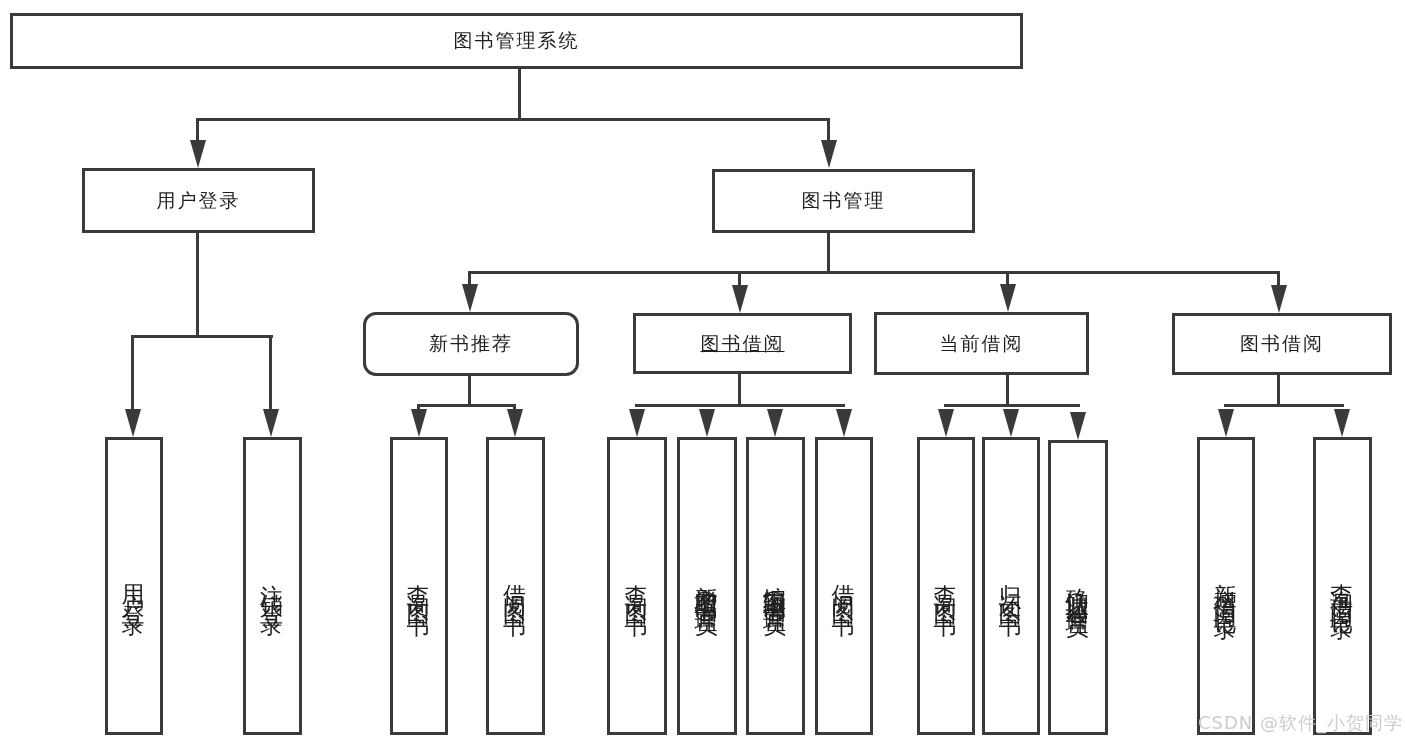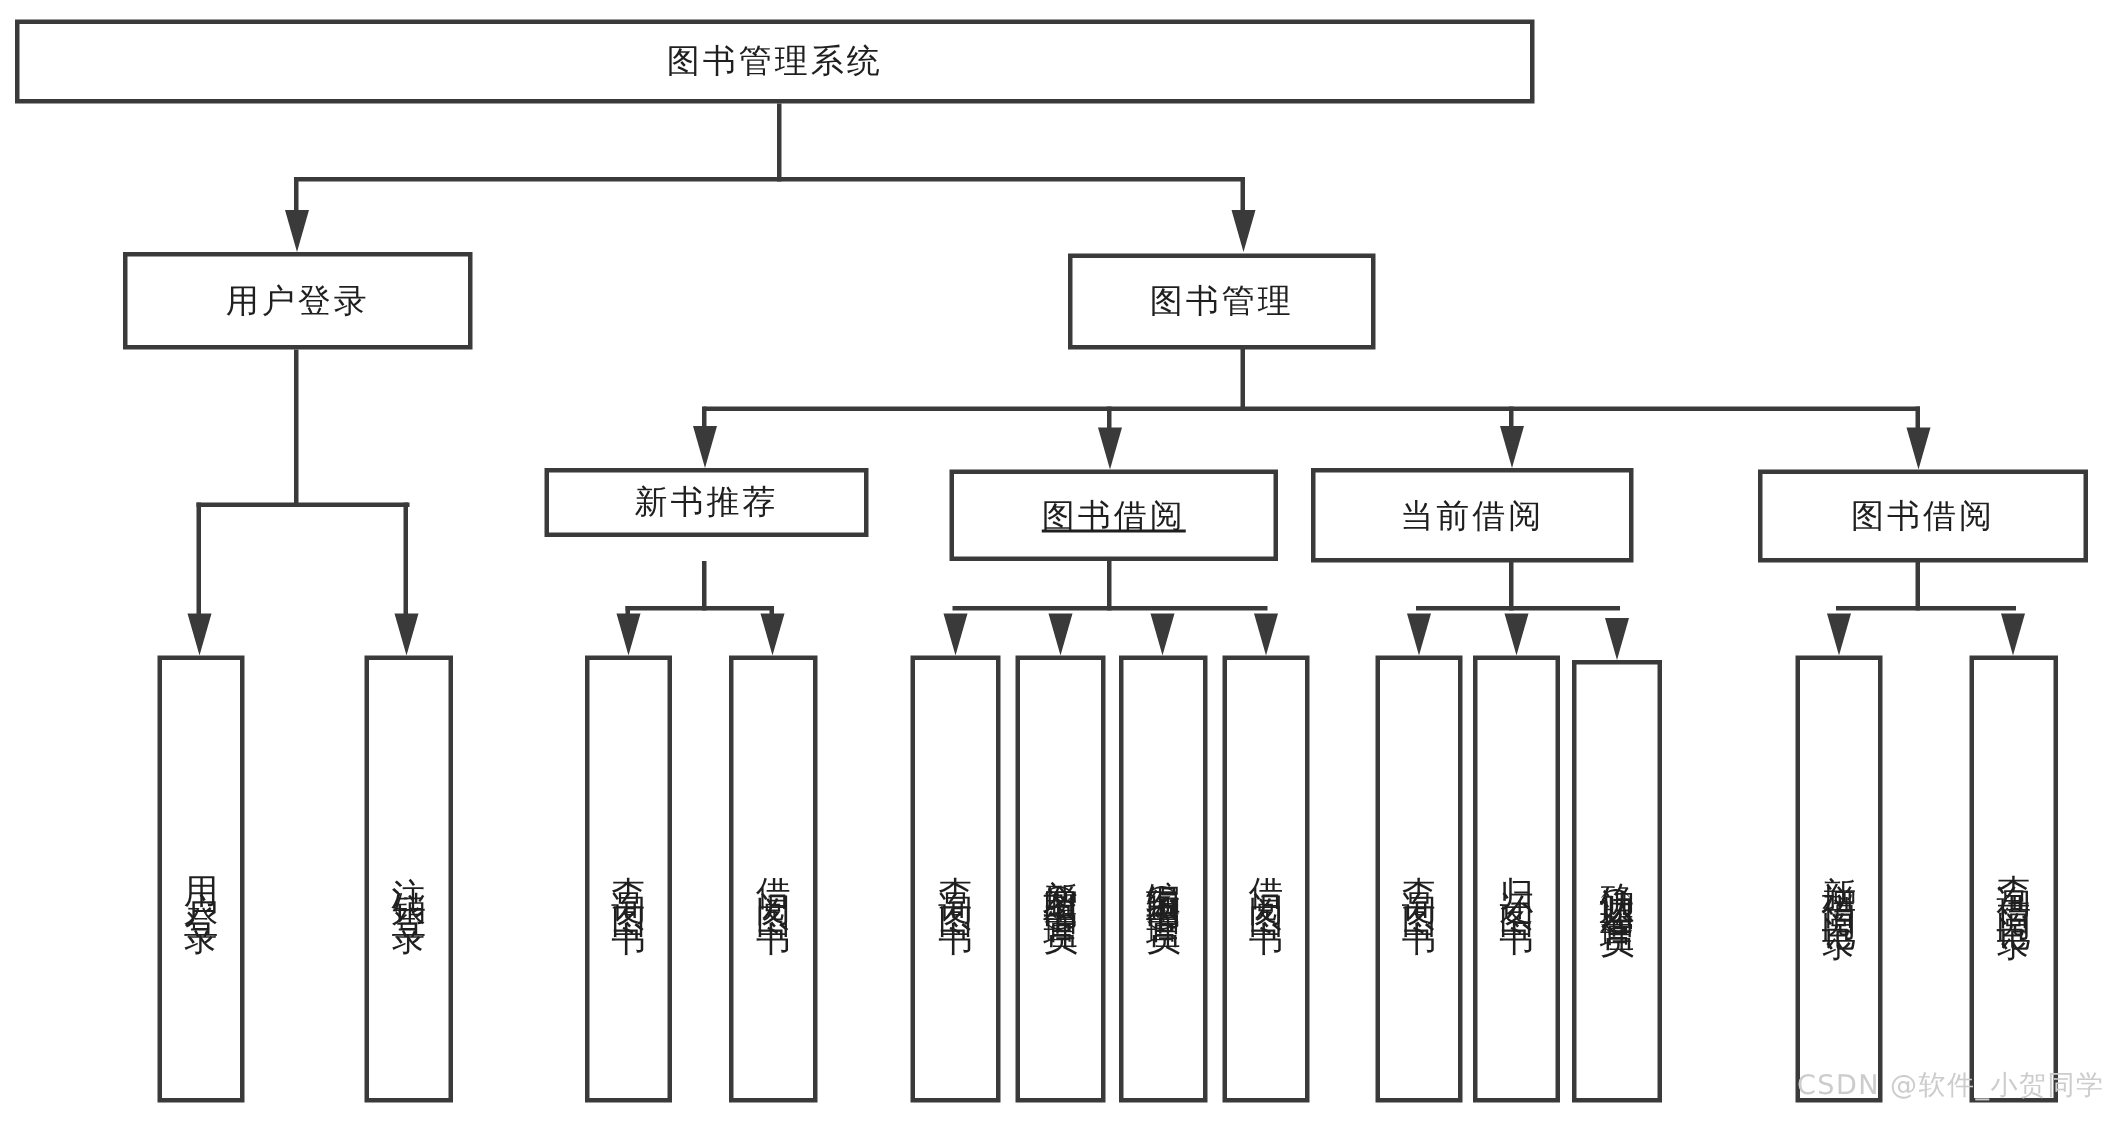--- a/index.html
+++ b/index.html
@@ -16,21 +16,21 @@
     background:var(--bg);
     font-family:"DejaVu Sans","Liberation Sans",sans-serif;
     color:var(--text);
     overflow:hidden;
   }
   .box{
     position:absolute;
     border:3px solid var(--line);
     background:#fff;
     display:flex;align-items:center;justify-content:center;
-    font-size:22px;
+    font-size:19px;
     letter-spacing:2px;
     text-align:center;
     white-space:nowrap;
   }
   .vbox{
     writing-mode:vertical-rl;
     font-size:23px;
     letter-spacing:10px;
     border-width:3px;
   }
@@ -57,23 +57,23 @@
   }
 </style>
 </head>
 <body>
 
 <div class="canvas">
 
   <div class="box" style="left:10px;top:13px;width:1013px;height:56px;">图书管理系统</div>
 
   <div class="box" style="left:82px;top:168px;width:233px;height:65px;">用户登录</div>
-  <div class="box" style="left:712px;top:169px;width:205px;height:64px;">图书管理</div>
+  <div class="box" style="left:712px;top:169px;width:263px;height:64px;">图书管理</div>
 
-  <div class="box" style="left:363px;top:312px;width:216px;height:46px;">新书推荐</div>
+  <div class="box" style="left:363px;top:312px;width:216px;height:64px;border-radius:13px;">新书推荐</div>
   <div class="box" style="left:633px;top:313px;width:219px;height:61px;text-decoration:underline;">图书借阅</div>
   <div class="box" style="left:874px;top:312px;width:215px;height:63px;">当前借阅</div>
   <div class="box" style="left:1172px;top:313px;width:220px;height:62px;">图书借阅</div>
 
   <div class="box vbox" style="left:105px;top:437px;width:58px;height:298px;">用户登录</div>
   <div class="box vbox" style="left:243px;top:437px;width:59px;height:298px;">注销登录</div>
 
   <div class="box vbox" style="left:390px;top:437px;width:58px;height:298px;">查询图书</div>
   <div class="box vbox" style="left:486px;top:437px;width:59px;height:298px;">借阅图书</div>
 

